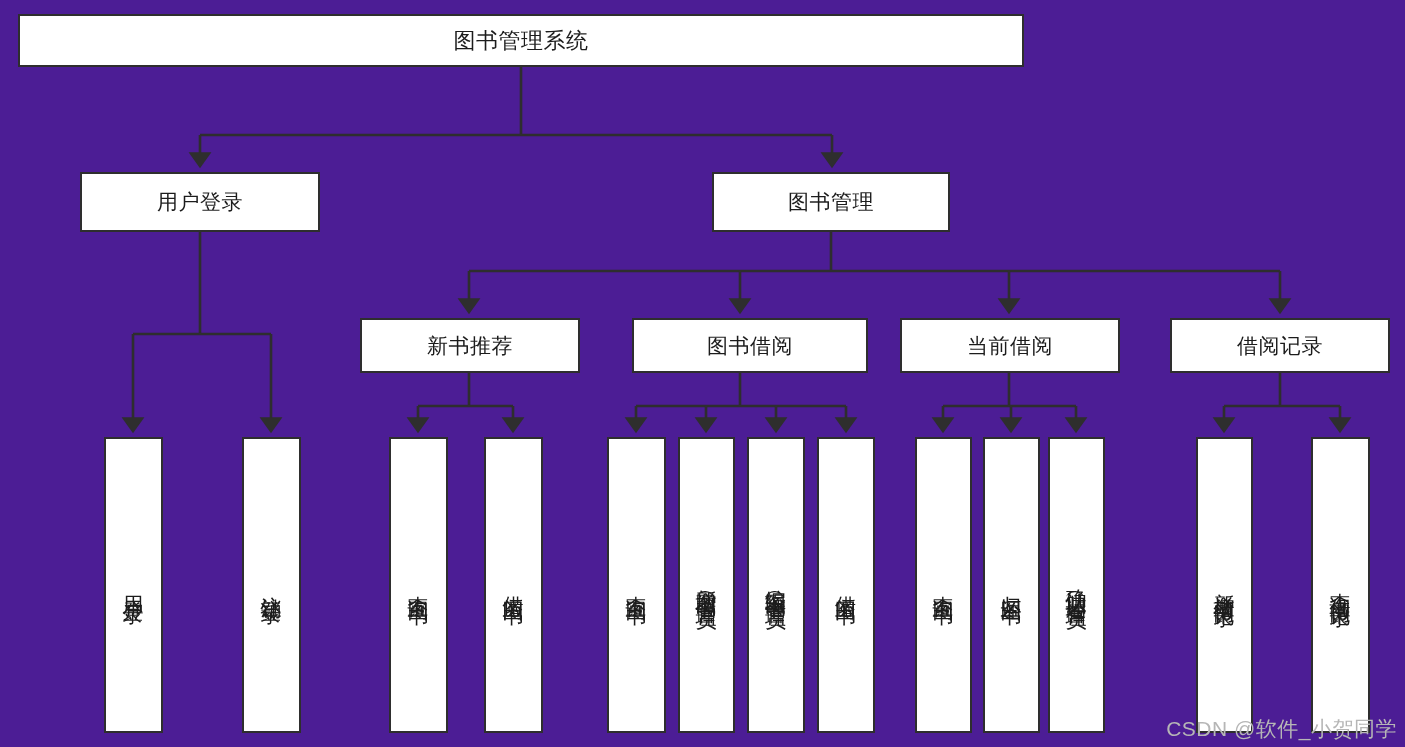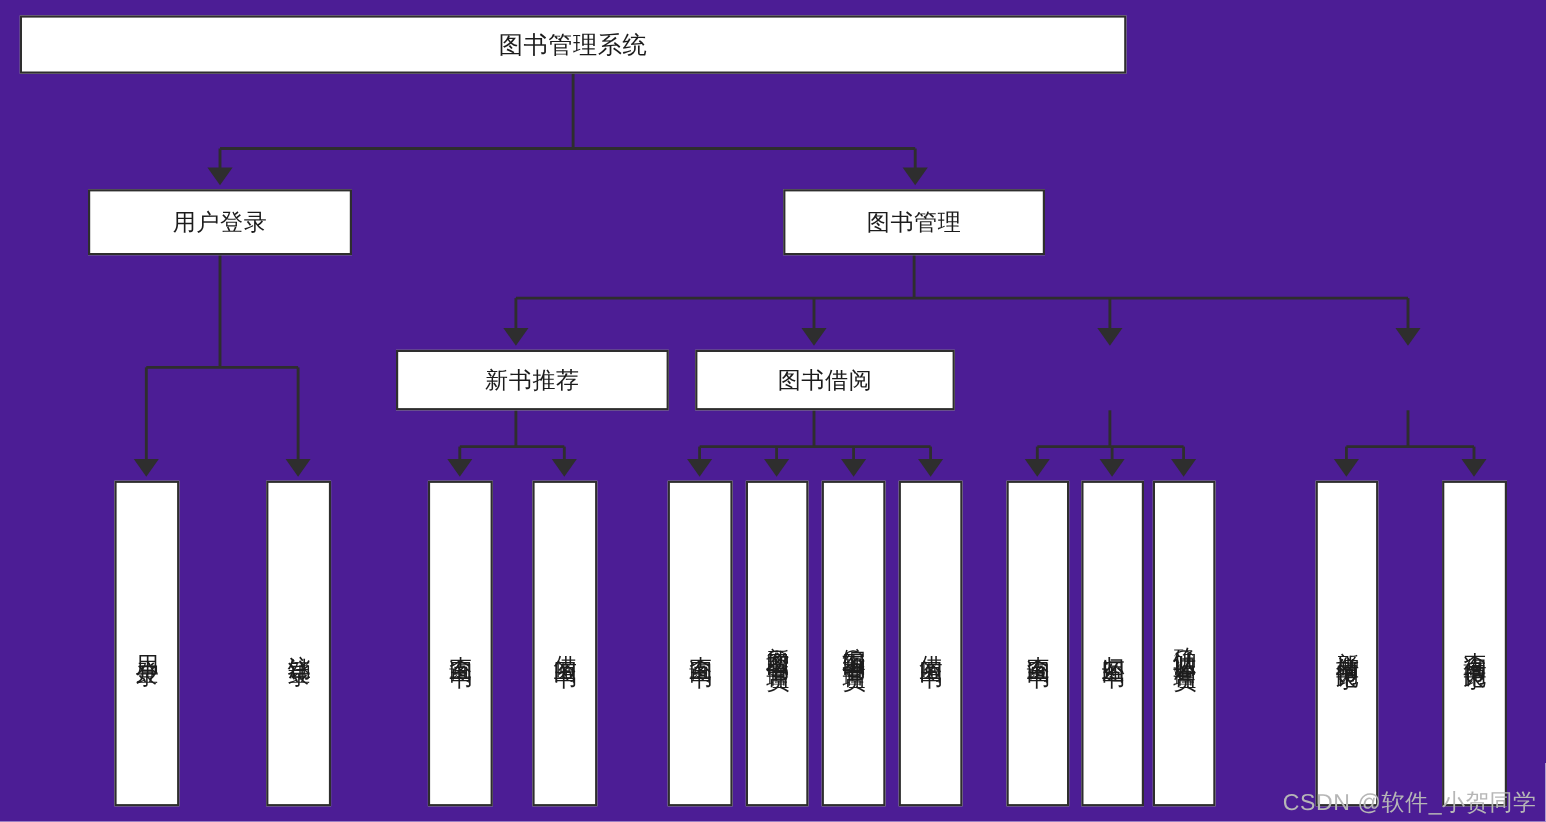--- a/index.html
+++ b/index.html
@@ -113,22 +113,24 @@
       <path d="M1224,406 L1224,425" marker-end="url(#arw)"></path>
       <path d="M1340,406 L1340,425" marker-end="url(#arw)"></path>
     </g>
   </svg>
 
   <div class="node node-h node-root" style="left: 18px; top: 14px; width: 1006px; height: 53px;">图书管理系统</div>
 
   <div class="node node-h" style="left: 80px; top: 172px; width: 240px; height: 60px;">用户登录</div>
   <div class="node node-h" style="left: 712px; top: 172px; width: 238px; height: 60px;">图书管理</div>
 
-  <div class="node node-h" style="left: 360px; top: 318px; width: 248px; height: 55px;">新书推荐</div>
+  <div class="node node-h" style="left: 360px; top: 318px; width: 220px; height: 55px;">新书推荐</div>
   <div class="node node-h" style="left: 632px; top: 318px; width: 236px; height: 55px;">图书借阅</div>
+  <div class="node node-h" style="left: 900px; top: 318px; width: 220px; height: 55px;">当前借阅</div>
+  <div class="node node-h" style="left: 1170px; top: 318px; width: 220px; height: 55px;">借阅记录</div>
 
   <div class="node node-v" style="left: 104px; top: 437px; width: 59px; height: 296px;">用户登录</div>
   <div class="node node-v" style="left: 242px; top: 437px; width: 59px; height: 296px;">注销登录</div>
   <div class="node node-v" style="left: 389px; top: 437px; width: 59px; height: 296px;">查询图书</div>
   <div class="node node-v" style="left: 484px; top: 437px; width: 59px; height: 296px;">借阅图书</div>
   <div class="node node-v" style="left: 607px; top: 437px; width: 59px; height: 296px;">查询图书</div>
   <div class="node node-v" style="left: 678px; top: 437px; width: 57px; height: 296px;">新增图书（管理员）</div>
   <div class="node node-v" style="left: 747px; top: 437px; width: 58px; height: 296px;">编辑图书（管理员）</div>
   <div class="node node-v" style="left: 817px; top: 437px; width: 58px; height: 296px;">借阅图书</div>
   <div class="node node-v" style="left: 915px; top: 437px; width: 57px; height: 296px;">查询图书</div>

